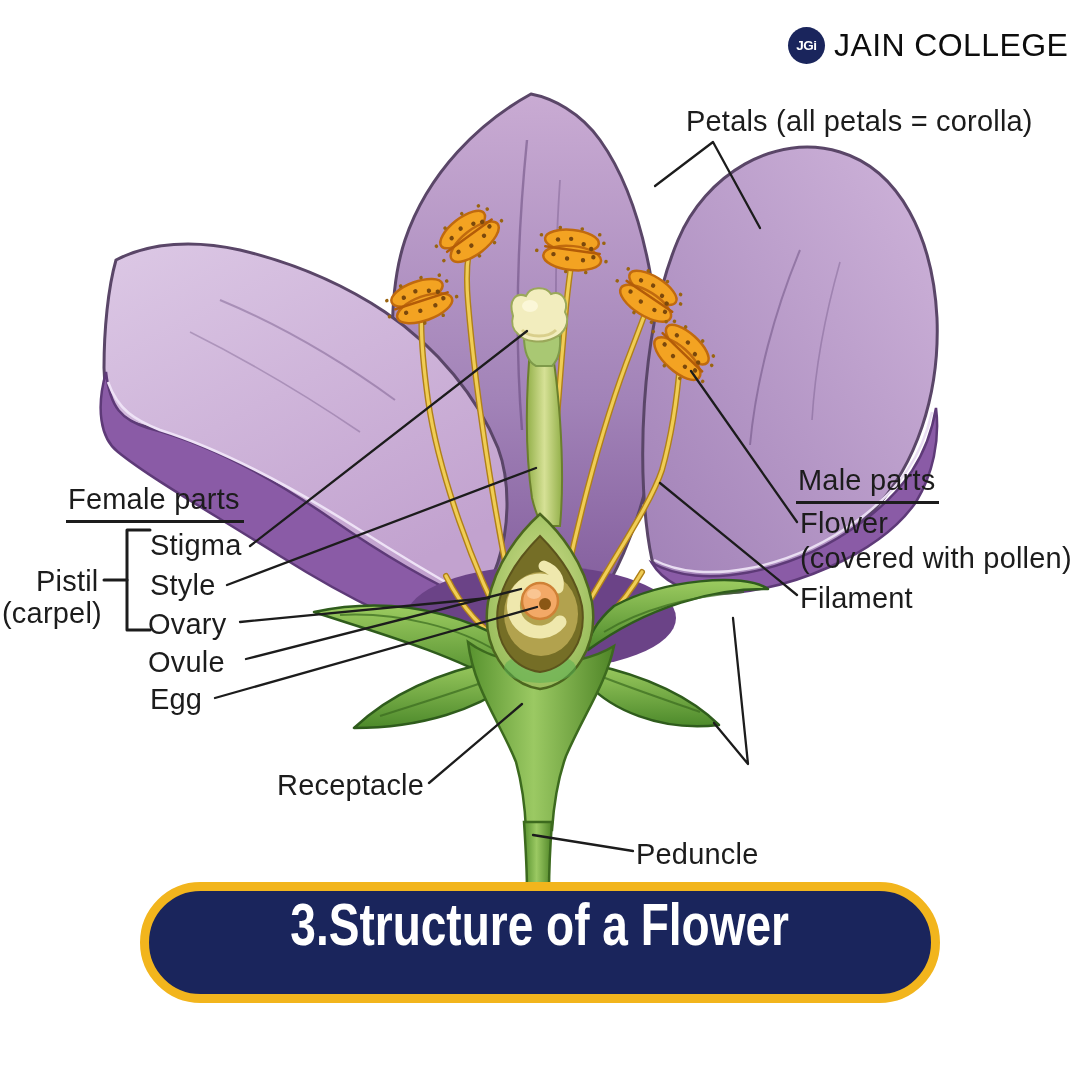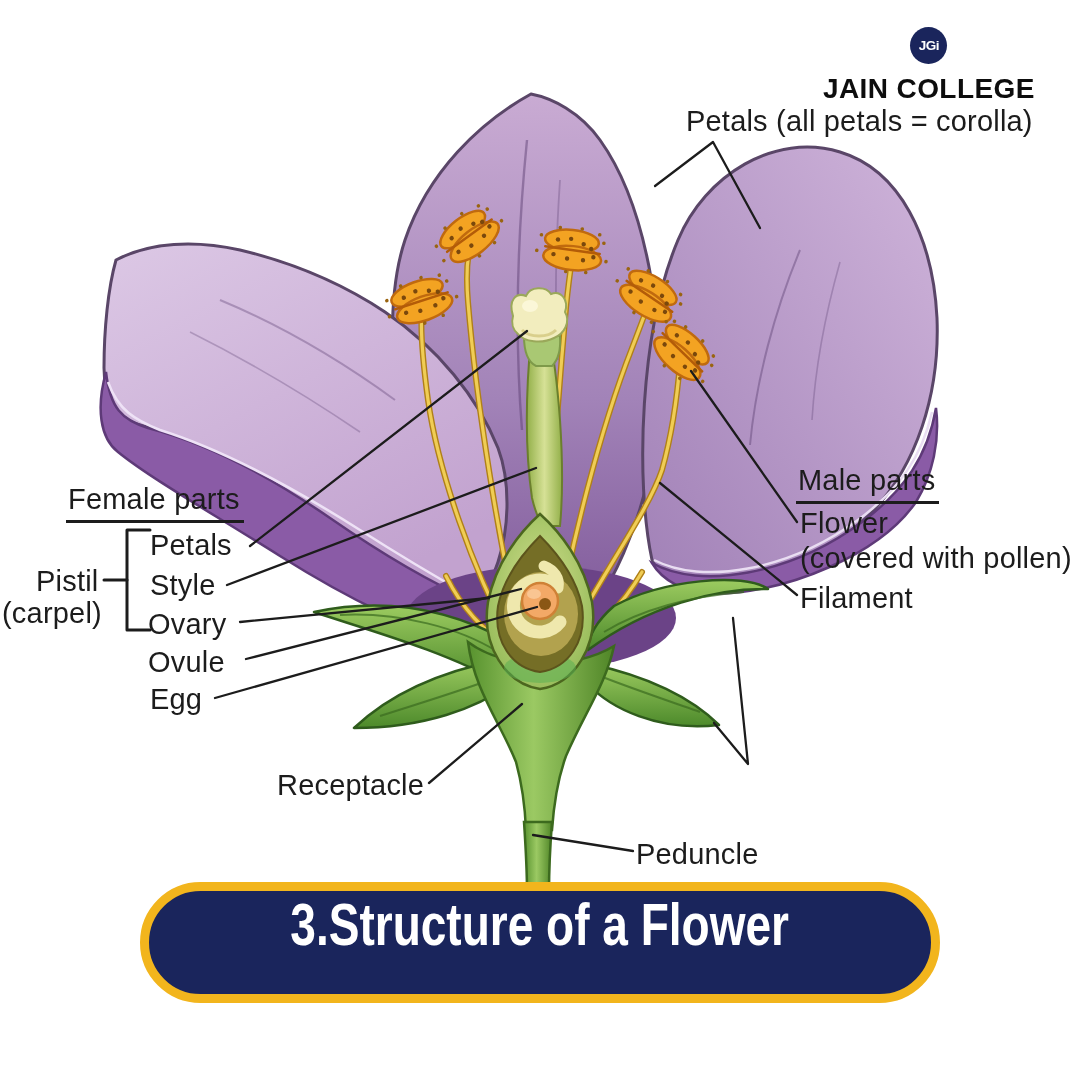--- a/index.html
+++ b/index.html
@@ -2,25 +2,25 @@
 <html style="--paper: #ffffff; --ink: #1c1c1c; --navy: #1a255c; --gold: #f2b51d;"><head>
 <meta charset="utf-8">
 <style>
   html,body{margin:0;padding:0;background:#e9e9e9;}
   .stage{position:relative;width:1080px;height:1080px;background:var(--paper,#fff);
          font-family:"Liberation Sans",sans-serif;overflow:hidden;margin:0 auto;}
   svg.art{position:absolute;left:0;top:0;width:1080px;height:1080px;}
   .lbl{position:absolute;font-size:29px;line-height:34px;color:var(--ink,#1c1c1c);
        white-space:nowrap;letter-spacing:.2px;}
   .lbl.underlined{border-bottom:3px solid var(--ink,#1c1c1c);padding:0 4px 4px 2px;}
-  .brand{position:absolute;left:823px;top:27px;display:flex;align-items:center;gap:9px;flex-direction:column;}
+  .brand{position:absolute;left:788px;top:27px;display:flex;align-items:flex-start;gap:9px;}
   .logo-mark{width:37px;height:37px;border-radius:50%;background:var(--navy,#1a255c);
              color:#fff;font-weight:bold;font-size:13.5px;display:flex;align-items:center;
              justify-content:center;letter-spacing:-.5px;}
-  .logo-name{font-size:28px;font-weight:bold;color:#0d0d0d;letter-spacing:.4px;}
+  .logo-name{font-size:32px;font-weight:normal;color:#0d0d0d;letter-spacing:.4px;}
   .banner{position:absolute;left:140px;top:882px;width:800px;height:121px;
           background:var(--navy,#1a255c);border:9px solid var(--gold,#f2b51d);
           border-radius:64px;box-sizing:border-box;display:flex;align-items:flex-start;
           justify-content:center;}
   .banner-title{color:#fff;font-size:59px;font-weight:bold;letter-spacing:0;
                 transform:scaleX(.78);white-space:nowrap;}
 </style>
 </head>
 <body>
 
@@ -195,21 +195,21 @@
       <path d="M150,530 L127,530 L127,630 L150,630" stroke-width="3"></path>
       <path d="M127,580 L104,580" stroke-width="3"></path>
     </g>
   </svg>
 
   <div class="lbl underlined" style="left:66px;top:482px">Female parts</div>
 
   <div class="lbl" style="left:686px;top:104px">Petals (all petals = corolla)</div>
   <div class="lbl" style="left:36px;top:564px">Pistil</div>
   <div class="lbl" style="left:2px;top:596px">(carpel)</div>
-  <div class="lbl" style="left:150px;top:528px">Petals</div>
+  <div class="lbl" style="left:150px;top:528px">Stigma</div>
   <div class="lbl" style="left:150px;top:568px">Style</div>
   <div class="lbl" style="left:148px;top:607px">Ovary</div>
   <div class="lbl" style="left:148px;top:645px">Ovule</div>
   <div class="lbl" style="left:150px;top:682px">Egg</div>
 
   <div class="lbl underlined" style="left:796px;top:463px">Male parts</div>
   <div class="lbl" style="left:800px;top:506px">Flower</div>
   <div class="lbl" style="left:800px;top:541px">(covered with pollen)</div>
   <div class="lbl" style="left:800px;top:581px">Filament</div>
 

